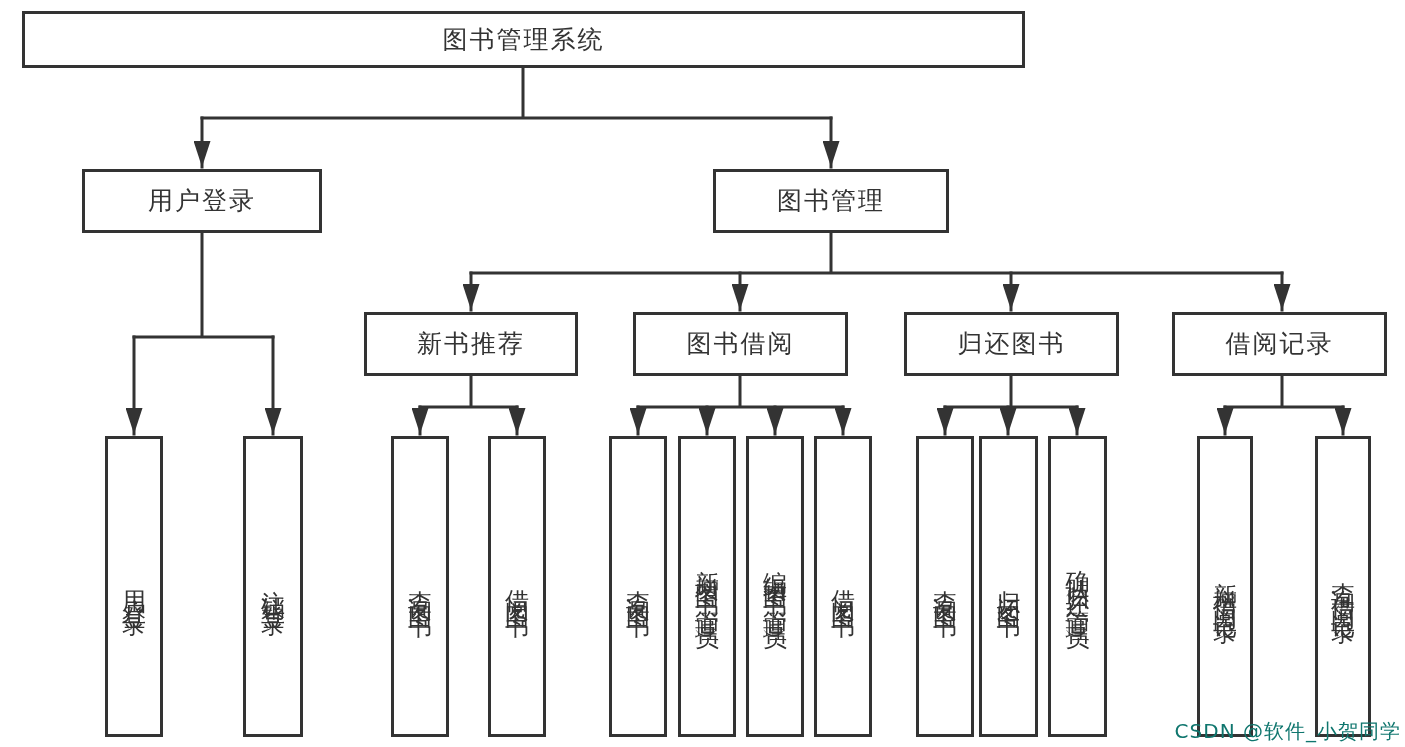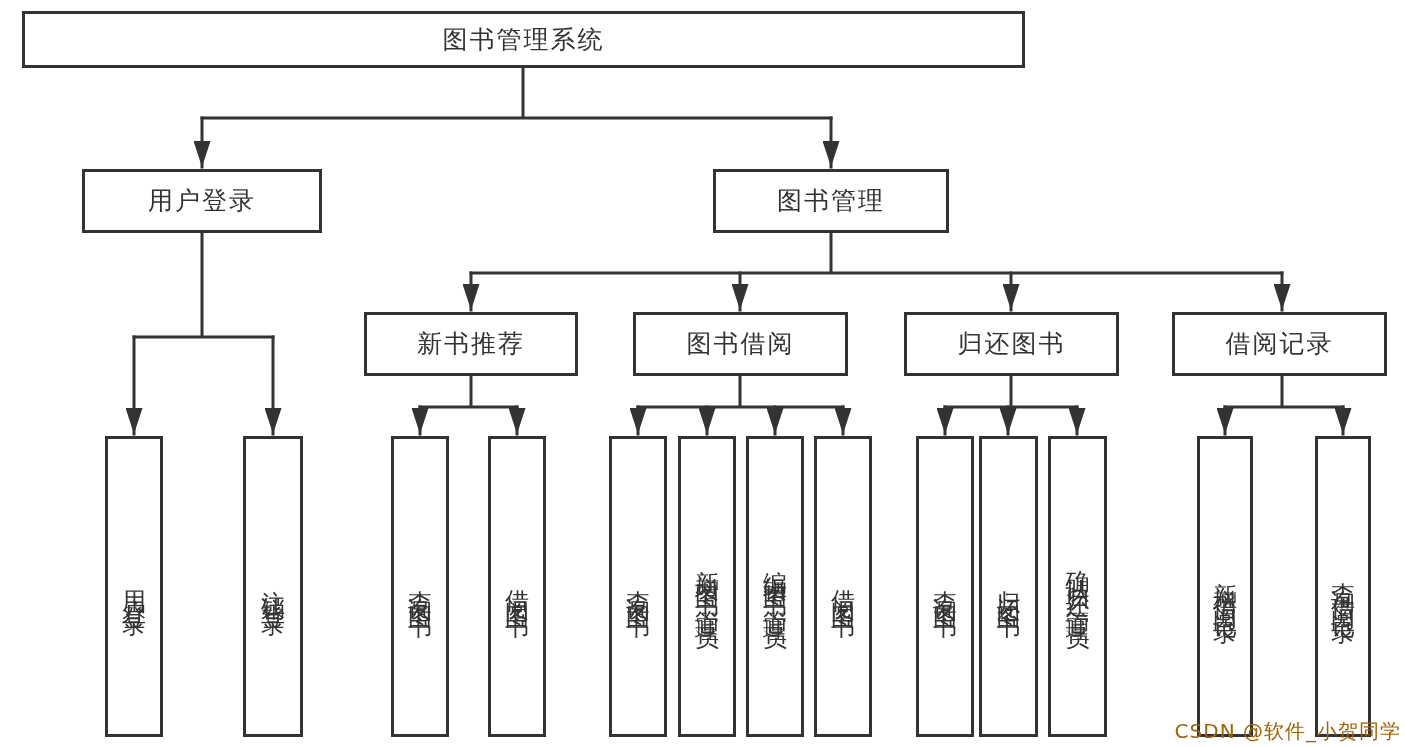--- a/index.html
+++ b/index.html
@@ -41,21 +41,21 @@
   .l-3b { left:678px;  width:58px; }
   .l-3c { left:746px;  width:58px; }
   .l-3d { left:814px;  width:58px; }
   .l-4a { left:916px;  width:58px; }
   .l-4b { left:979px;  width:59px; }
   .l-4c { left:1048px; width:59px; }
   .l-5a { left:1197px; width:56px; }
   .l-5b { left:1315px; width:56px; }
   #watermark {
     position:absolute; right:4px; bottom:2px; z-index:3;
-    font-size:20px; color:#a16207; letter-spacing:1px; white-space:nowrap;
+    font-size:20px; color:#0f766e; letter-spacing:1px; white-space:nowrap;
   }
 </style>
 </head>
 <body>
 
 <div id="canvas">
 
   <svg id="wires" width="1405" height="747" viewBox="0 0 1405 747" aria-hidden="true">
     <defs>
       <marker id="arw" viewBox="0 0 26 17" refX="26" refY="8.5" markerWidth="26" markerHeight="17" markerUnits="userSpaceOnUse" orient="auto">

